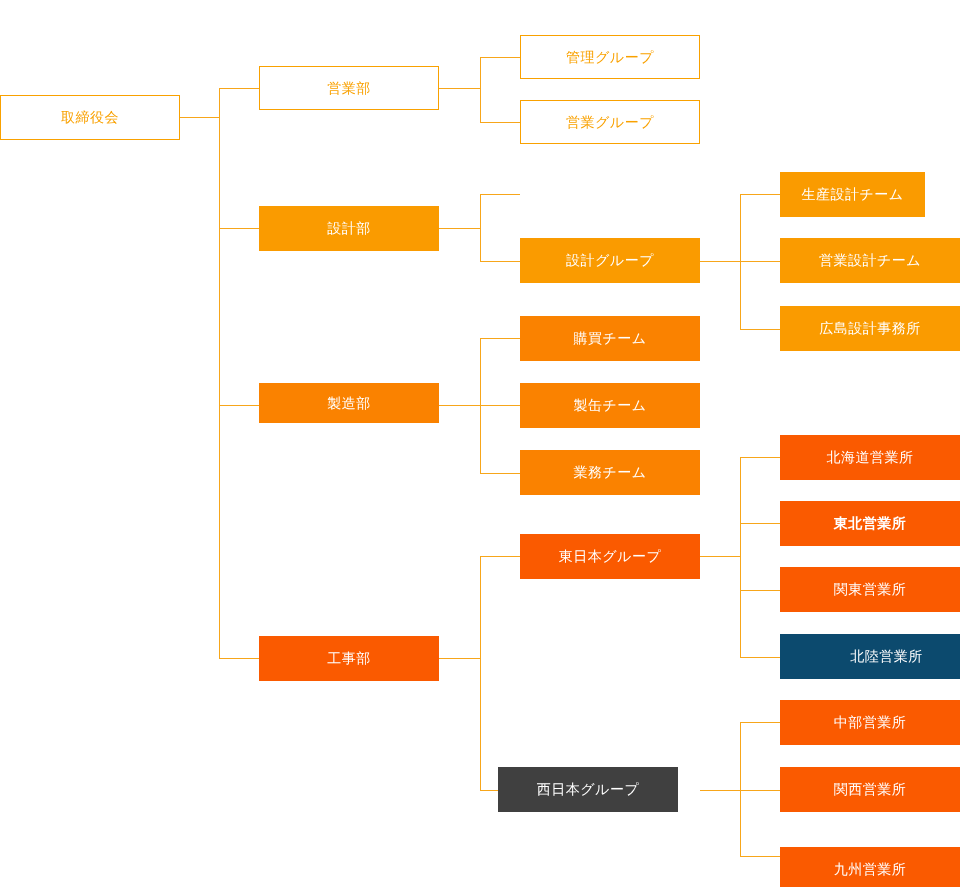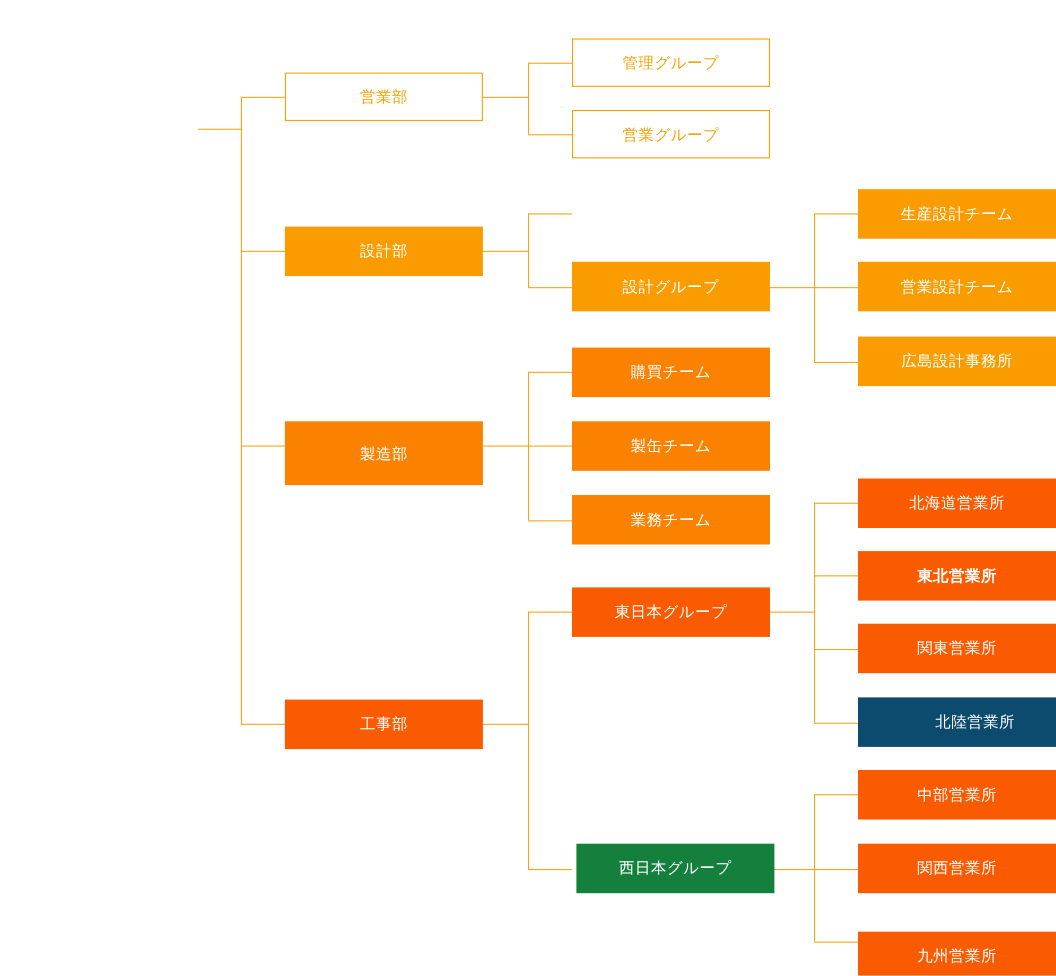--- a/index.html
+++ b/index.html
@@ -94,20 +94,23 @@
   <div class="conn h" style="left:740px; top:523px; width:40px;"></div>
   <div class="conn h" style="left:740px; top:590px; width:40px;"></div>
   <div class="conn h" style="left:740px; top:657px; width:40px;"></div>
 
   <div class="conn h" style="left:700px; top:790px; width:40px;"></div>
   <div class="conn v" style="left:740px; top:722px; height:134px;"></div>
   <div class="conn h" style="left:740px; top:722px; width:40px;"></div>
   <div class="conn h" style="left:740px; top:790px; width:40px;"></div>
   <div class="conn h" style="left:740px; top:856px; width:40px;"></div>
 
+  <div class="node outline" style="left:0px; top:95px; width:180px; height:45px;">
+    <span>取締役会</span>
+  </div>
 
   <div class="node outline" style="left:520px; top:35px; width:180px; height:44px;">
     <span>管理グループ</span>
   </div>
 
   <div class="node outline" style="left:259px; top:66px; width:180px; height:44px;">
     <span>営業部</span>
   </div>
 
   <div class="node outline" style="left:520px; top:100px; width:180px; height:44px;">
@@ -116,33 +119,33 @@
 
   <div class="node filled" style="left:259px; top:206px; width:180px; height:45px; background:#FA9B00;">
     <span>設計部</span>
   </div>
 
 
   <div class="node filled" style="left:520px; top:238px; width:180px; height:45px; background:#FA9B00;">
     <span>設計グループ</span>
   </div>
 
-  <div class="node filled" style="left:780px; top:172px; width:180px; height:45px; background:#FA9B00;">
+  <div class="node filled" style="left:780px; top:172px; width:145px; height:45px; background:#FA9B00;">
     <span>生産設計チーム</span>
   </div>
 
   <div class="node filled" style="left:780px; top:238px; width:180px; height:45px; background:#FA9B00;">
     <span>営業設計チーム</span>
   </div>
 
   <div class="node filled" style="left:780px; top:306px; width:180px; height:45px; background:#FA9B00;">
     <span>広島設計事務所</span>
   </div>
 
-  <div class="node filled" style="left:259px; top:383px; width:180px; height:58px; background:#FA8200;">
+  <div class="node filled" style="left:259px; top:383px; width:180px; height:40px; background:#FA8200;">
     <span>製造部</span>
   </div>
 
   <div class="node filled" style="left:520px; top:316px; width:180px; height:45px; background:#FA8200;">
     <span>購買チーム</span>
   </div>
 
   <div class="node filled" style="left:520px; top:383px; width:180px; height:45px; background:#FA8200;">
     <span>製缶チーム</span>
   </div>
@@ -152,21 +155,21 @@
   </div>
 
   <div class="node filled" style="left:259px; top:636px; width:180px; height:45px; background:#FA5A00;">
     <span>工事部</span>
   </div>
 
   <div class="node filled" style="left:520px; top:534px; width:180px; height:45px; background:#FA5A00;">
     <span>東日本グループ</span>
   </div>
 
-  <div class="node filled" style="left:524px; top:767px; width:180px; height:45px; background:#15803d;">
+  <div class="node filled" style="left:498px; top:767px; width:180px; height:45px; background:#404040;">
     <span>西日本グループ</span>
   </div>
 
   <div class="node filled" style="left:780px; top:435px; width:180px; height:45px; background:#FA5A00;">
     <span>北海道営業所</span>
   </div>
 
   <div class="node filled" style="left:780px; top:501px; width:180px; height:45px; background:#FA5A00;font-weight:bold;">
     <span>東北営業所</span>
   </div>

